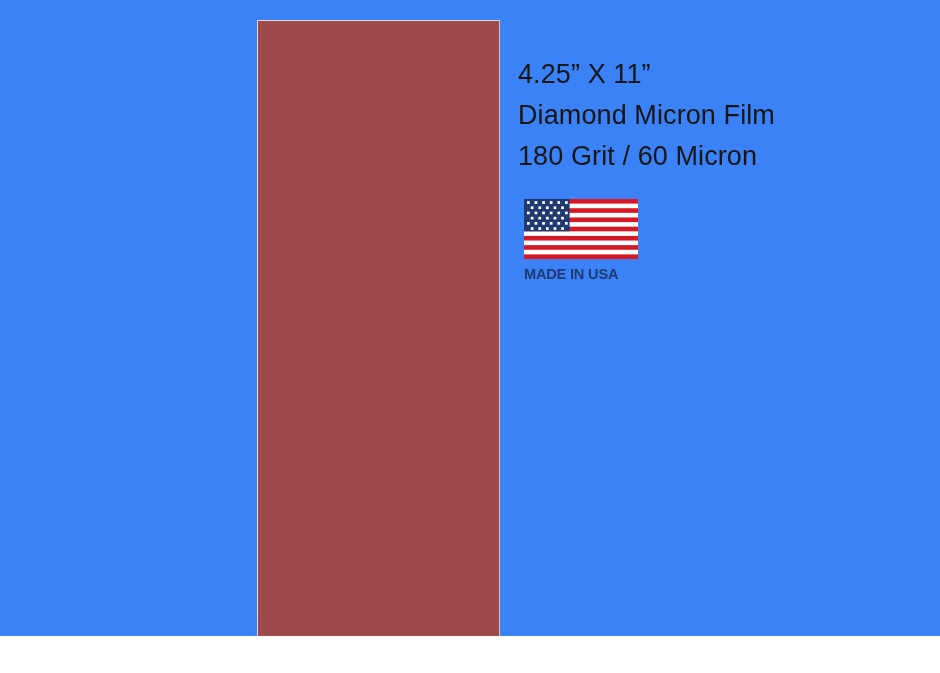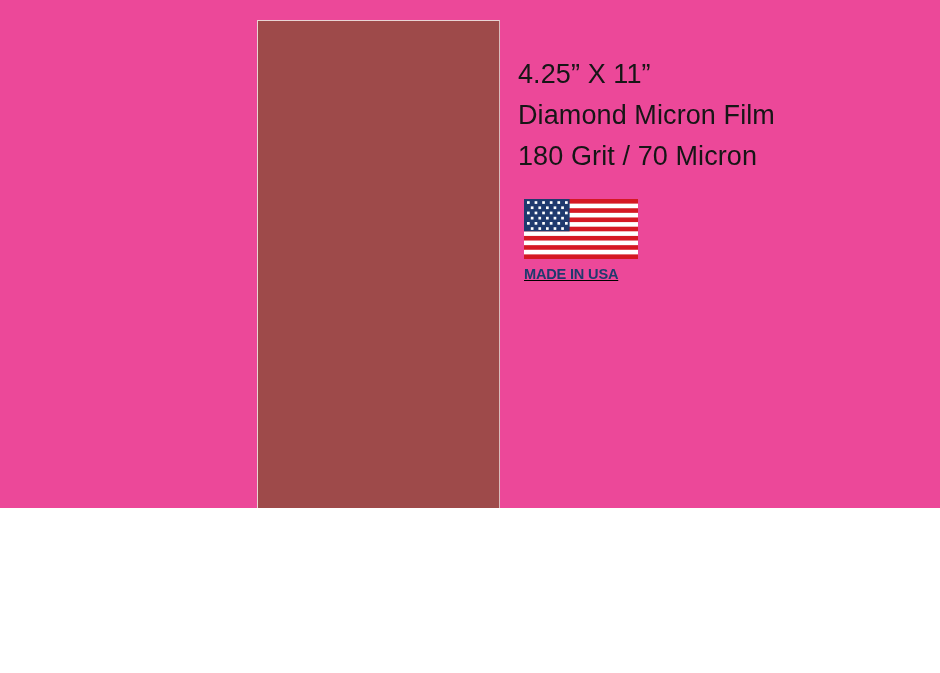--- a/index.html
+++ b/index.html
@@ -5,22 +5,22 @@
 <style>
   html, body {
     margin: 0;
     padding: 0;
     background: #ffffff;
   }
 
   #canvas {
     position: relative;
     width: 940px;
-    height: 508px;
-    background: #ec4899;
+    height: 636px;
+    background: #3b82f6;
     overflow: hidden;
     font-family: "Liberation Sans", sans-serif;
   }
 
   
   #film-sheet {
     position: absolute;
     left: 257px;
     top: 20px;
     width: 243px;
@@ -48,21 +48,20 @@
     white-space: nowrap;
     letter-spacing: 0.1px;
   }
 
   
   #made-in-usa-badge {
     position: absolute;
     left: 524px;
     top: 199px;
     width: 114px;
-    text-decoration: underline;
   }
 
   #flag-icon {
     position: relative;
     width: 114px;
     height: 60px;
     display: block;
   }
 
   #made-in-usa-label {
@@ -80,21 +79,21 @@
 </head>
 <body>
 
 <div id="canvas">
 
   <div id="film-sheet"></div>
 
   <div id="spec-text">
     <div class="spec-line">4.25” X 11”</div>
     <div class="spec-line">Diamond Micron Film</div>
-    <div class="spec-line">180 Grit / 70 Micron</div>
+    <div class="spec-line">180 Grit / 60 Micron</div>
   </div>
 
   <div id="made-in-usa-badge">
 
     <svg id="flag-icon" viewBox="0 0 114 60" xmlns="http://www.w3.org/2000/svg">
 
       <rect x="0" y="0" width="114" height="60" fill="#ffffff"></rect>
 
       <g>
         <rect x="0" y="0" width="114" height="4.615" fill="#d51823"></rect>

